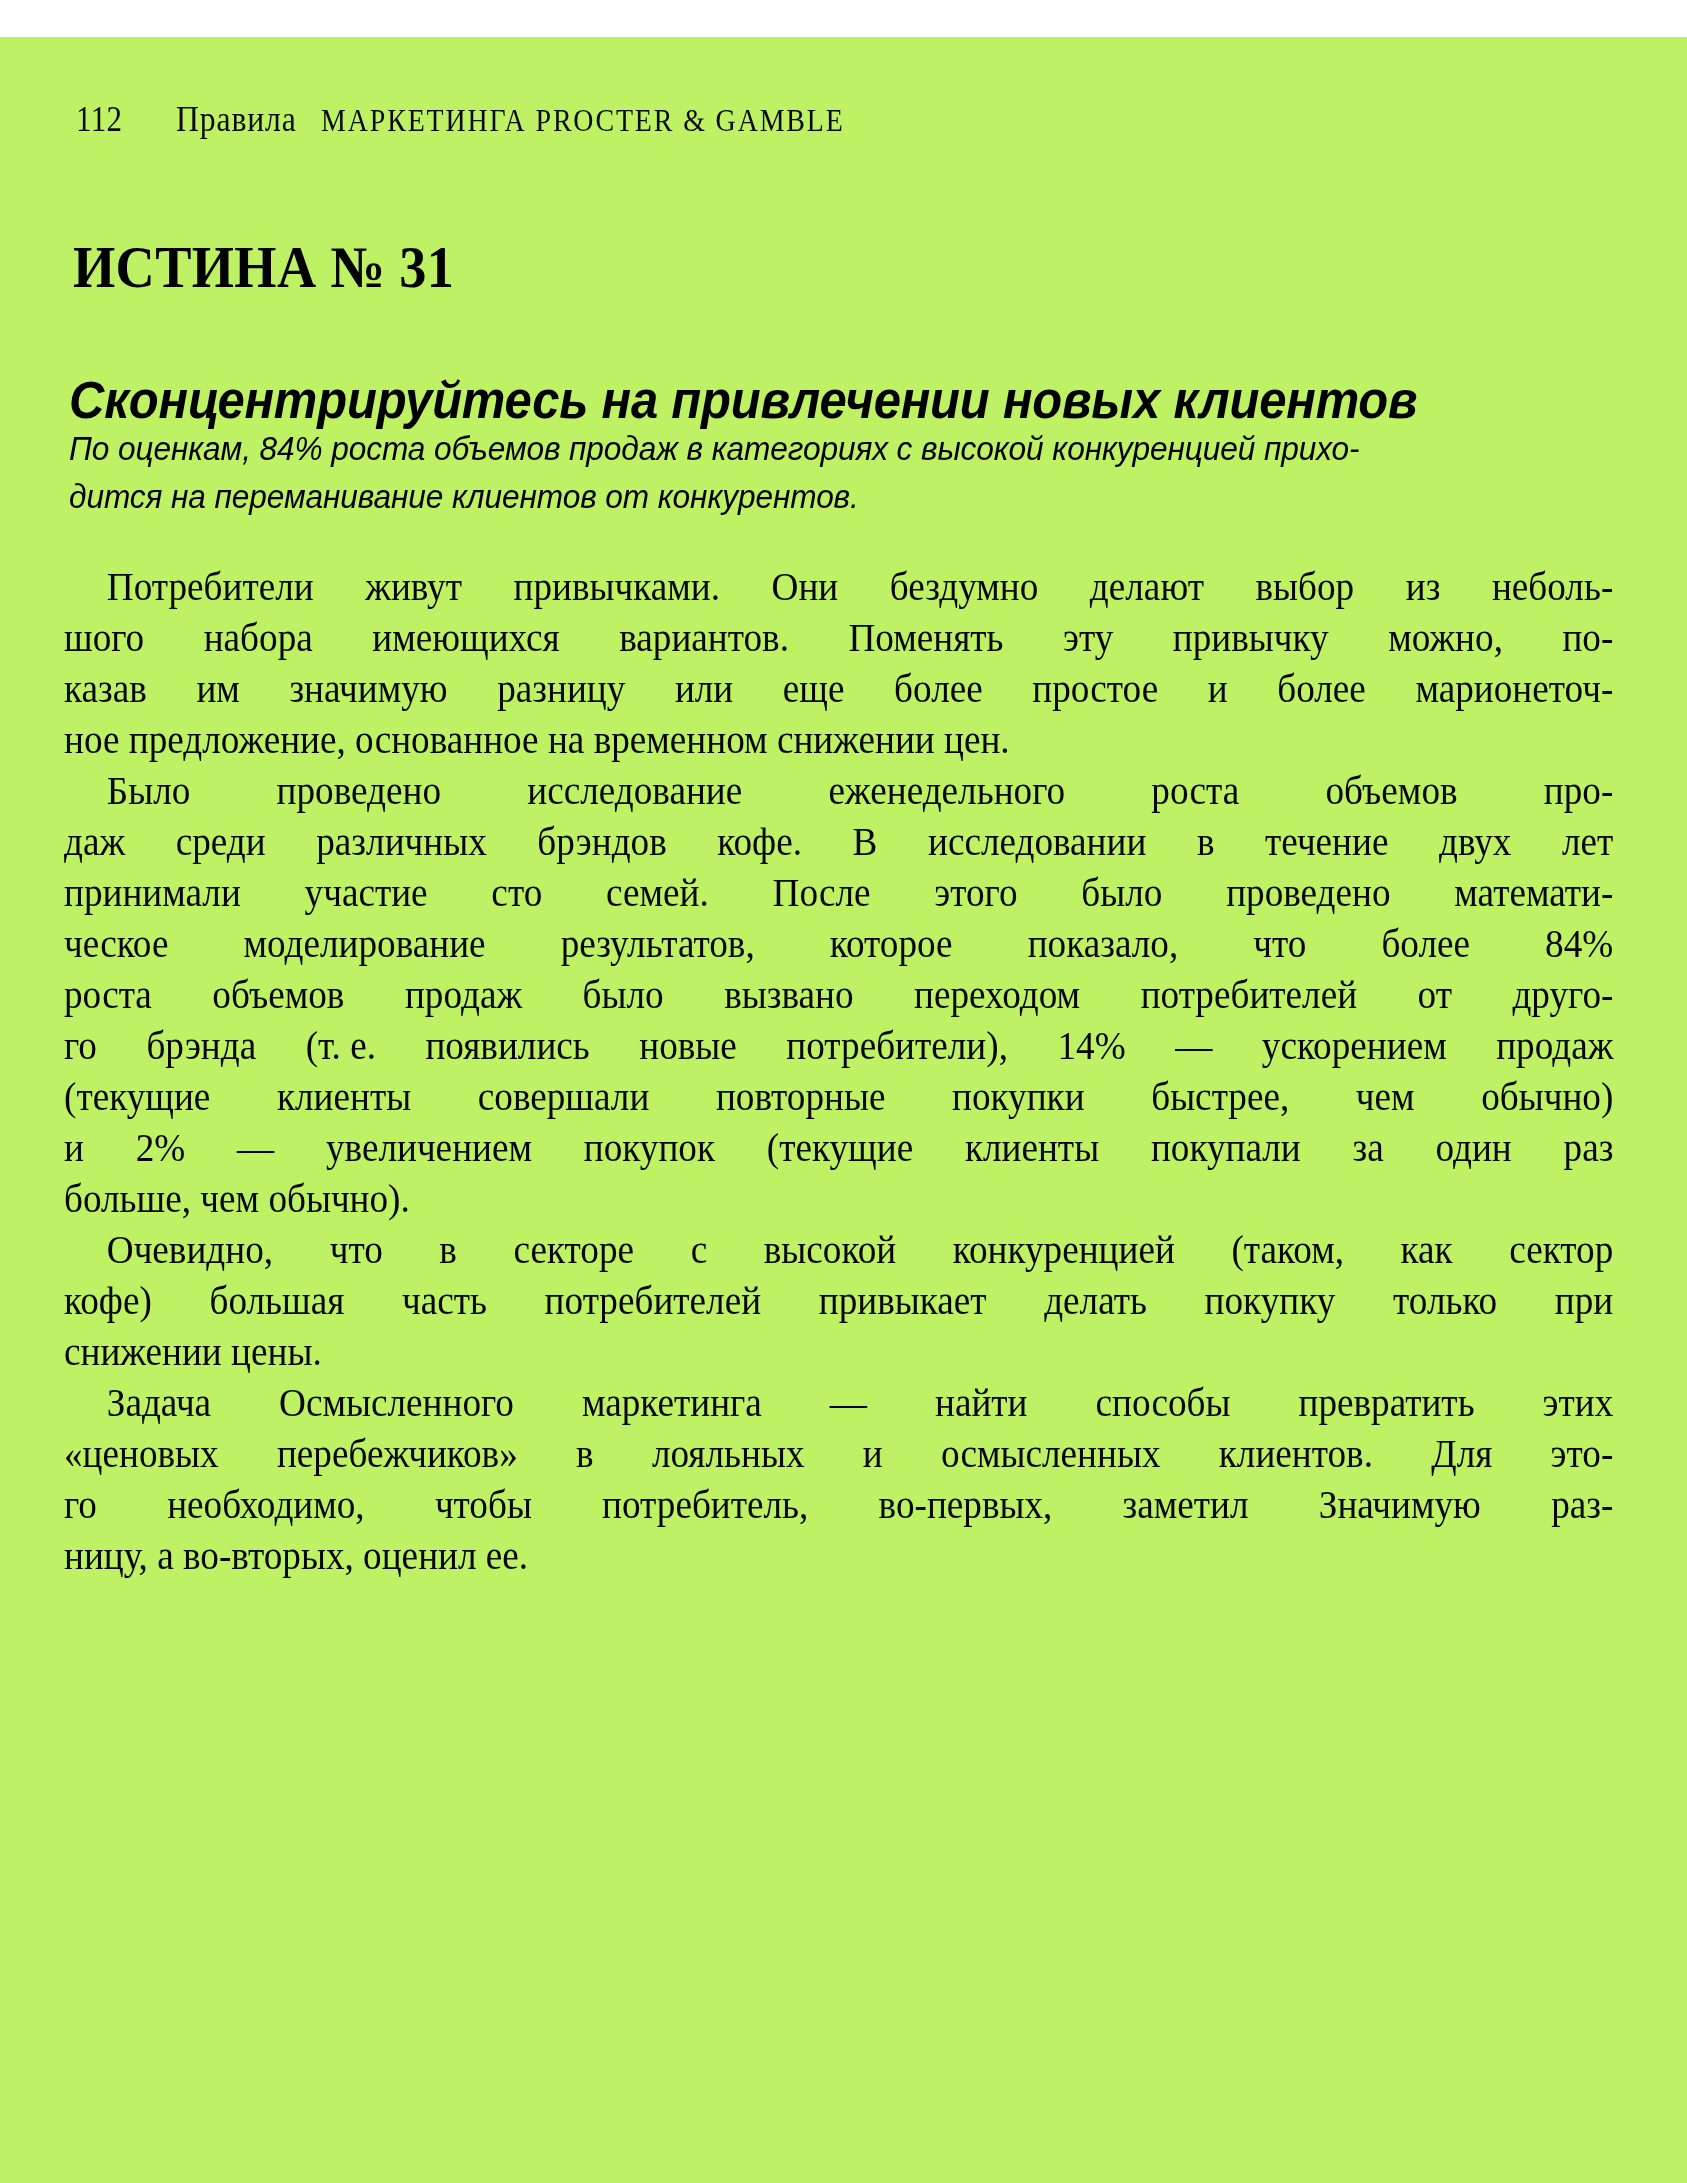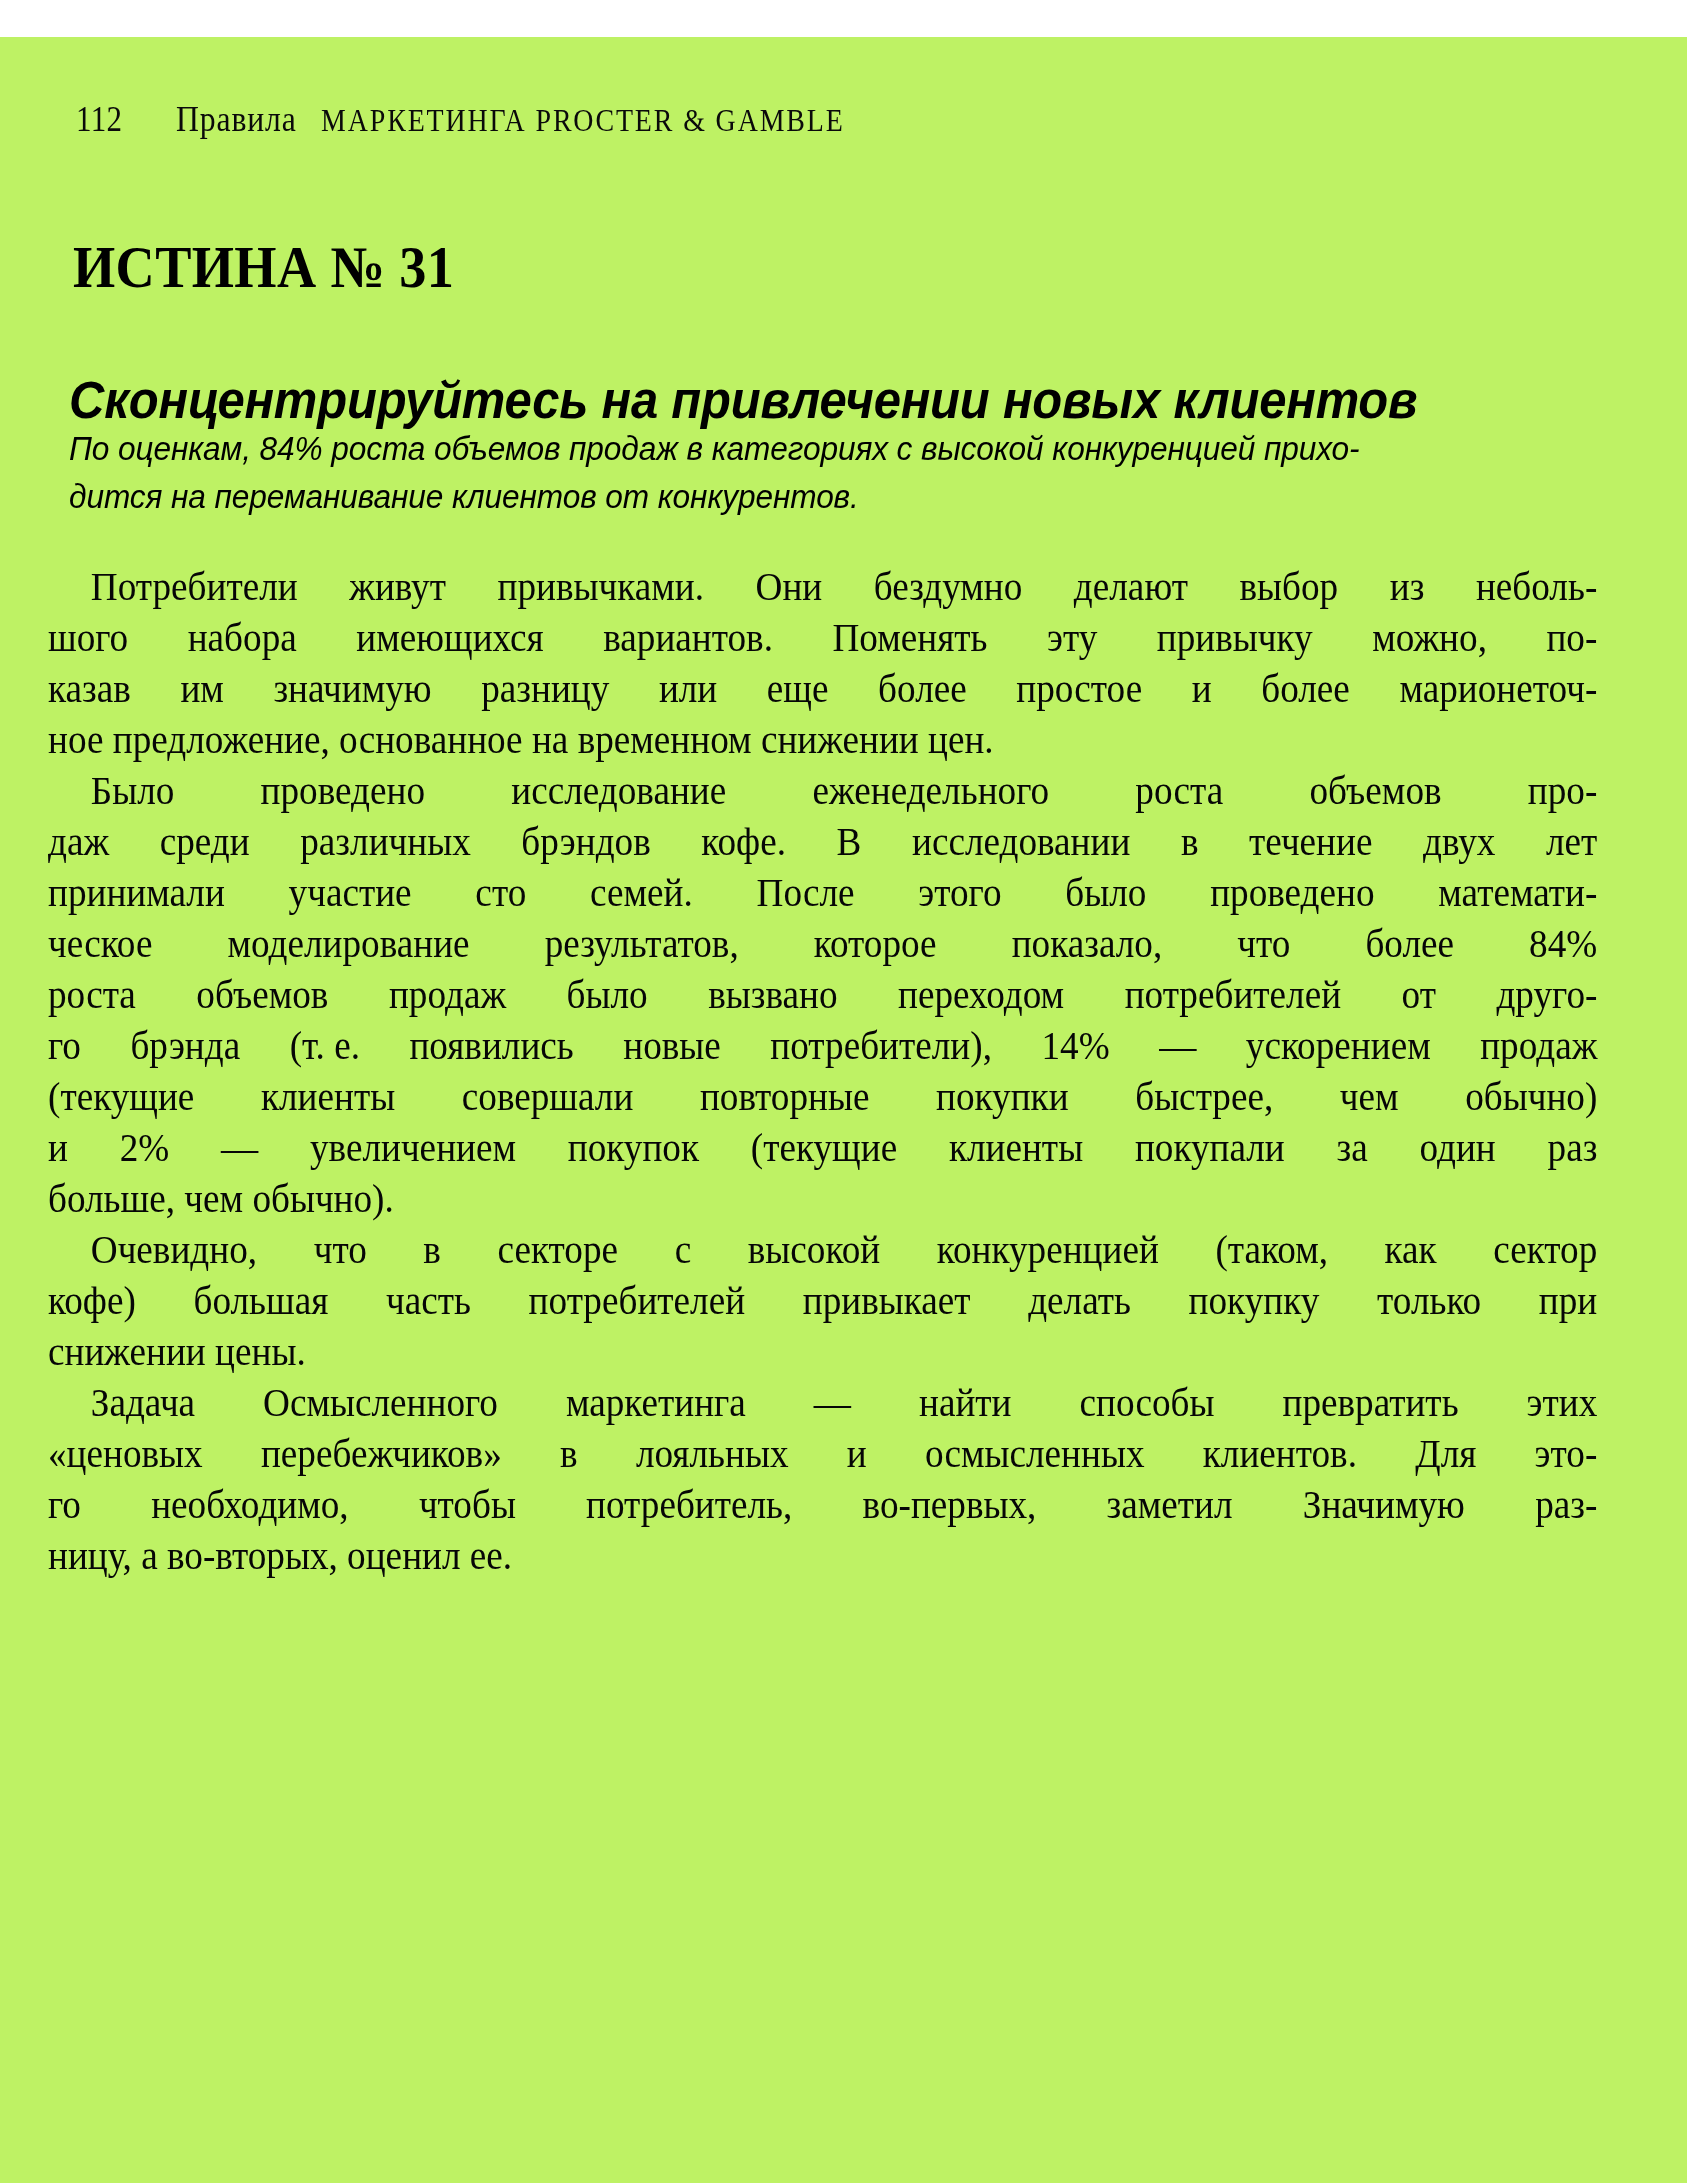--- a/index.html
+++ b/index.html
@@ -103,21 +103,21 @@
     letter-spacing: -0.1px;
     transform: scaleX(0.93);
     transform-origin: left top;
     color: #000;
   }
   .lead .lead-line { display: block; white-space: nowrap; }
 
   
   .body-text {
     position: absolute;
-    left: 48px;
+    left: 64px;
     top: 524px;
     width: 1551px;
     font-family: "Liberation Serif", "DejaVu Serif", serif;
     font-size: 40px;
     line-height: 51px;
     color: #060606;
   }
   .body-text p {
     margin: 0;
     padding: 0;

